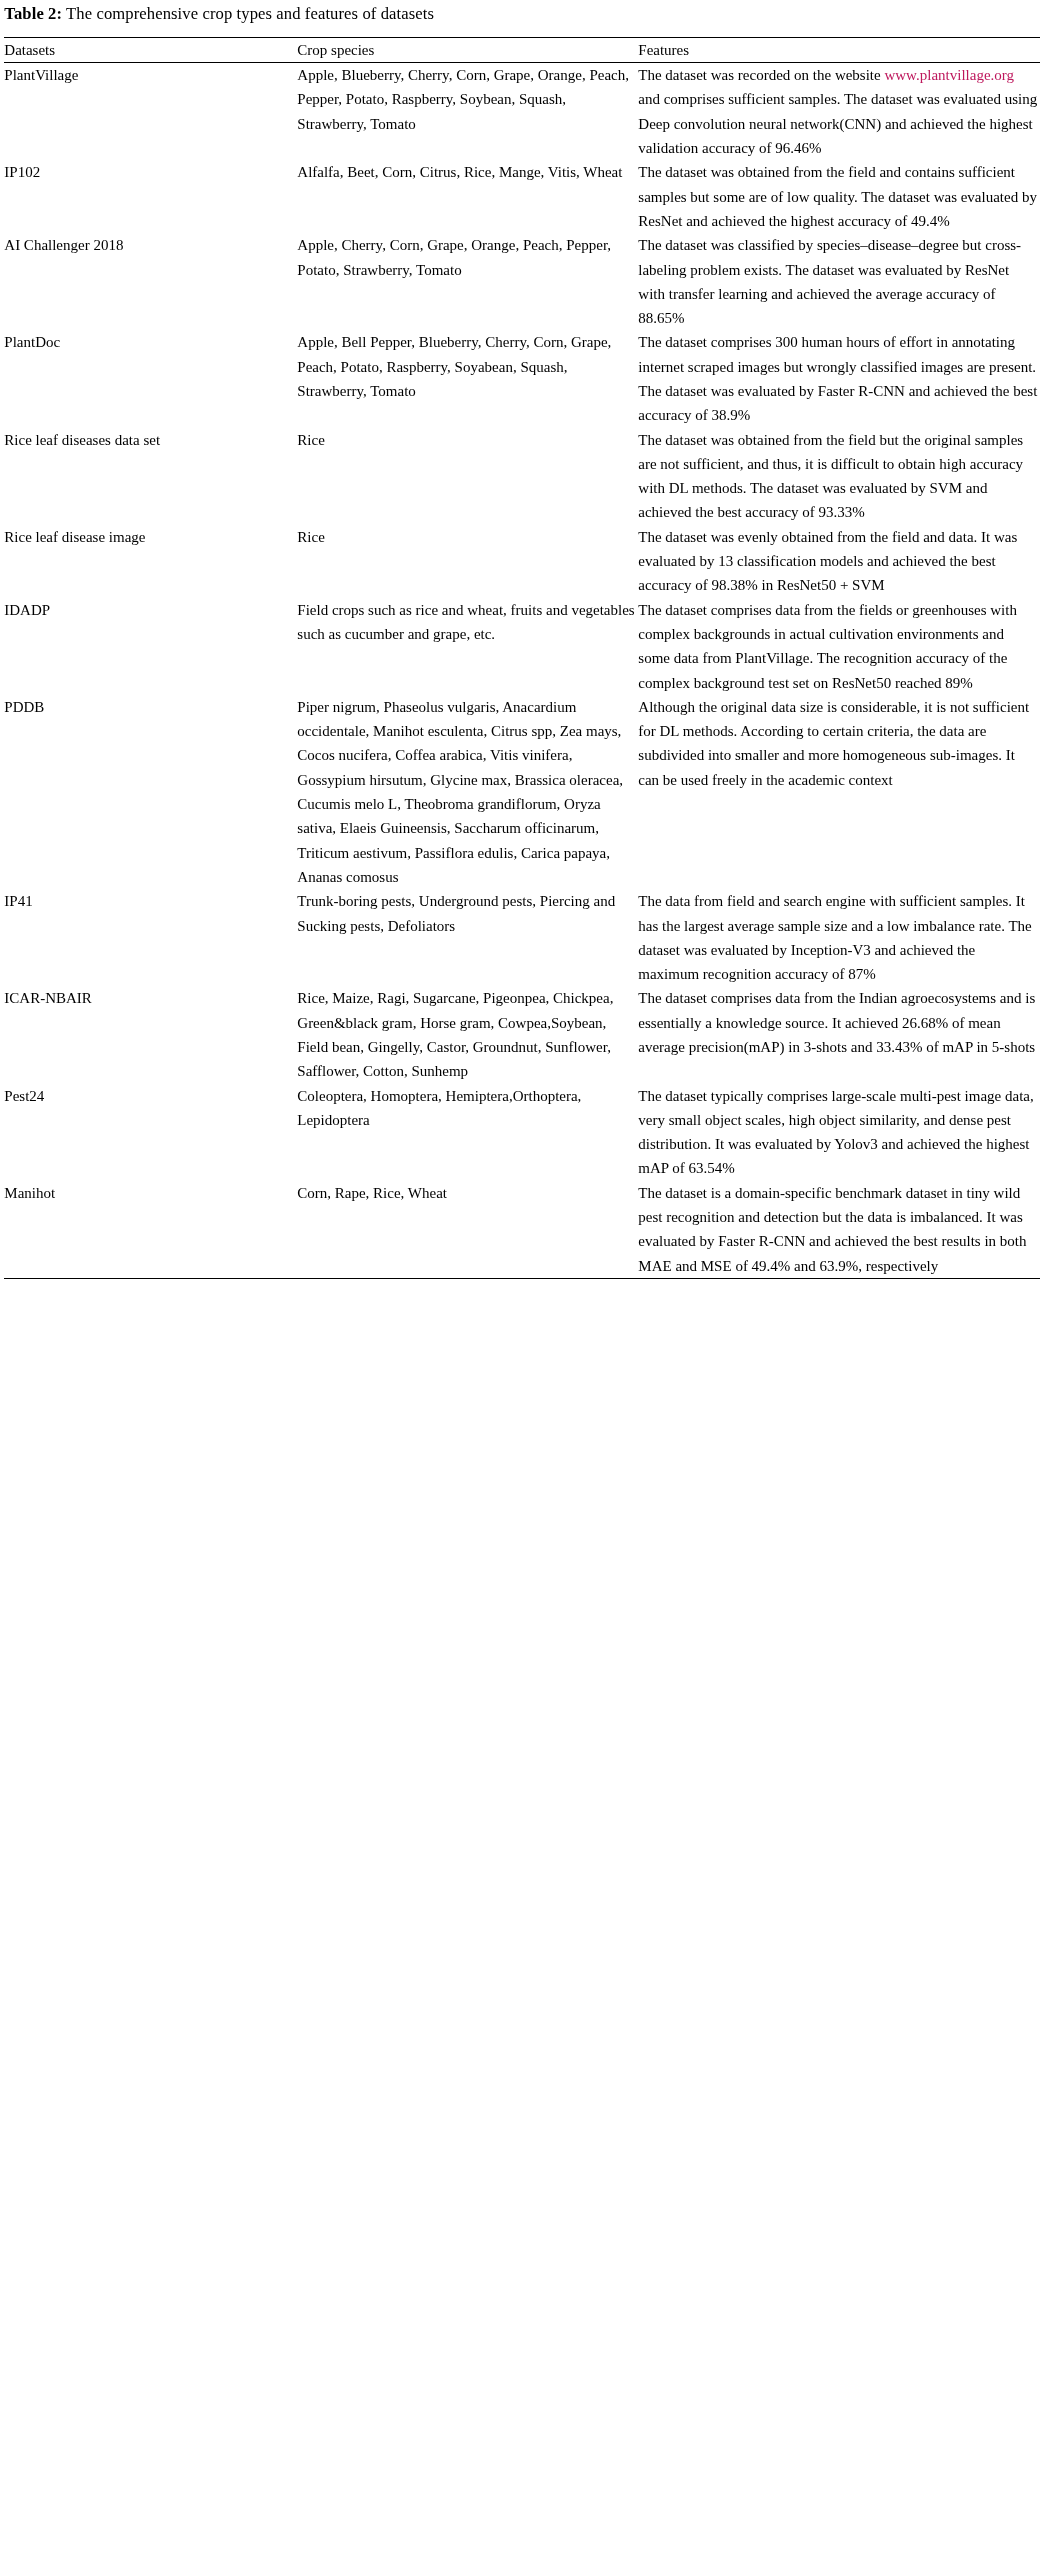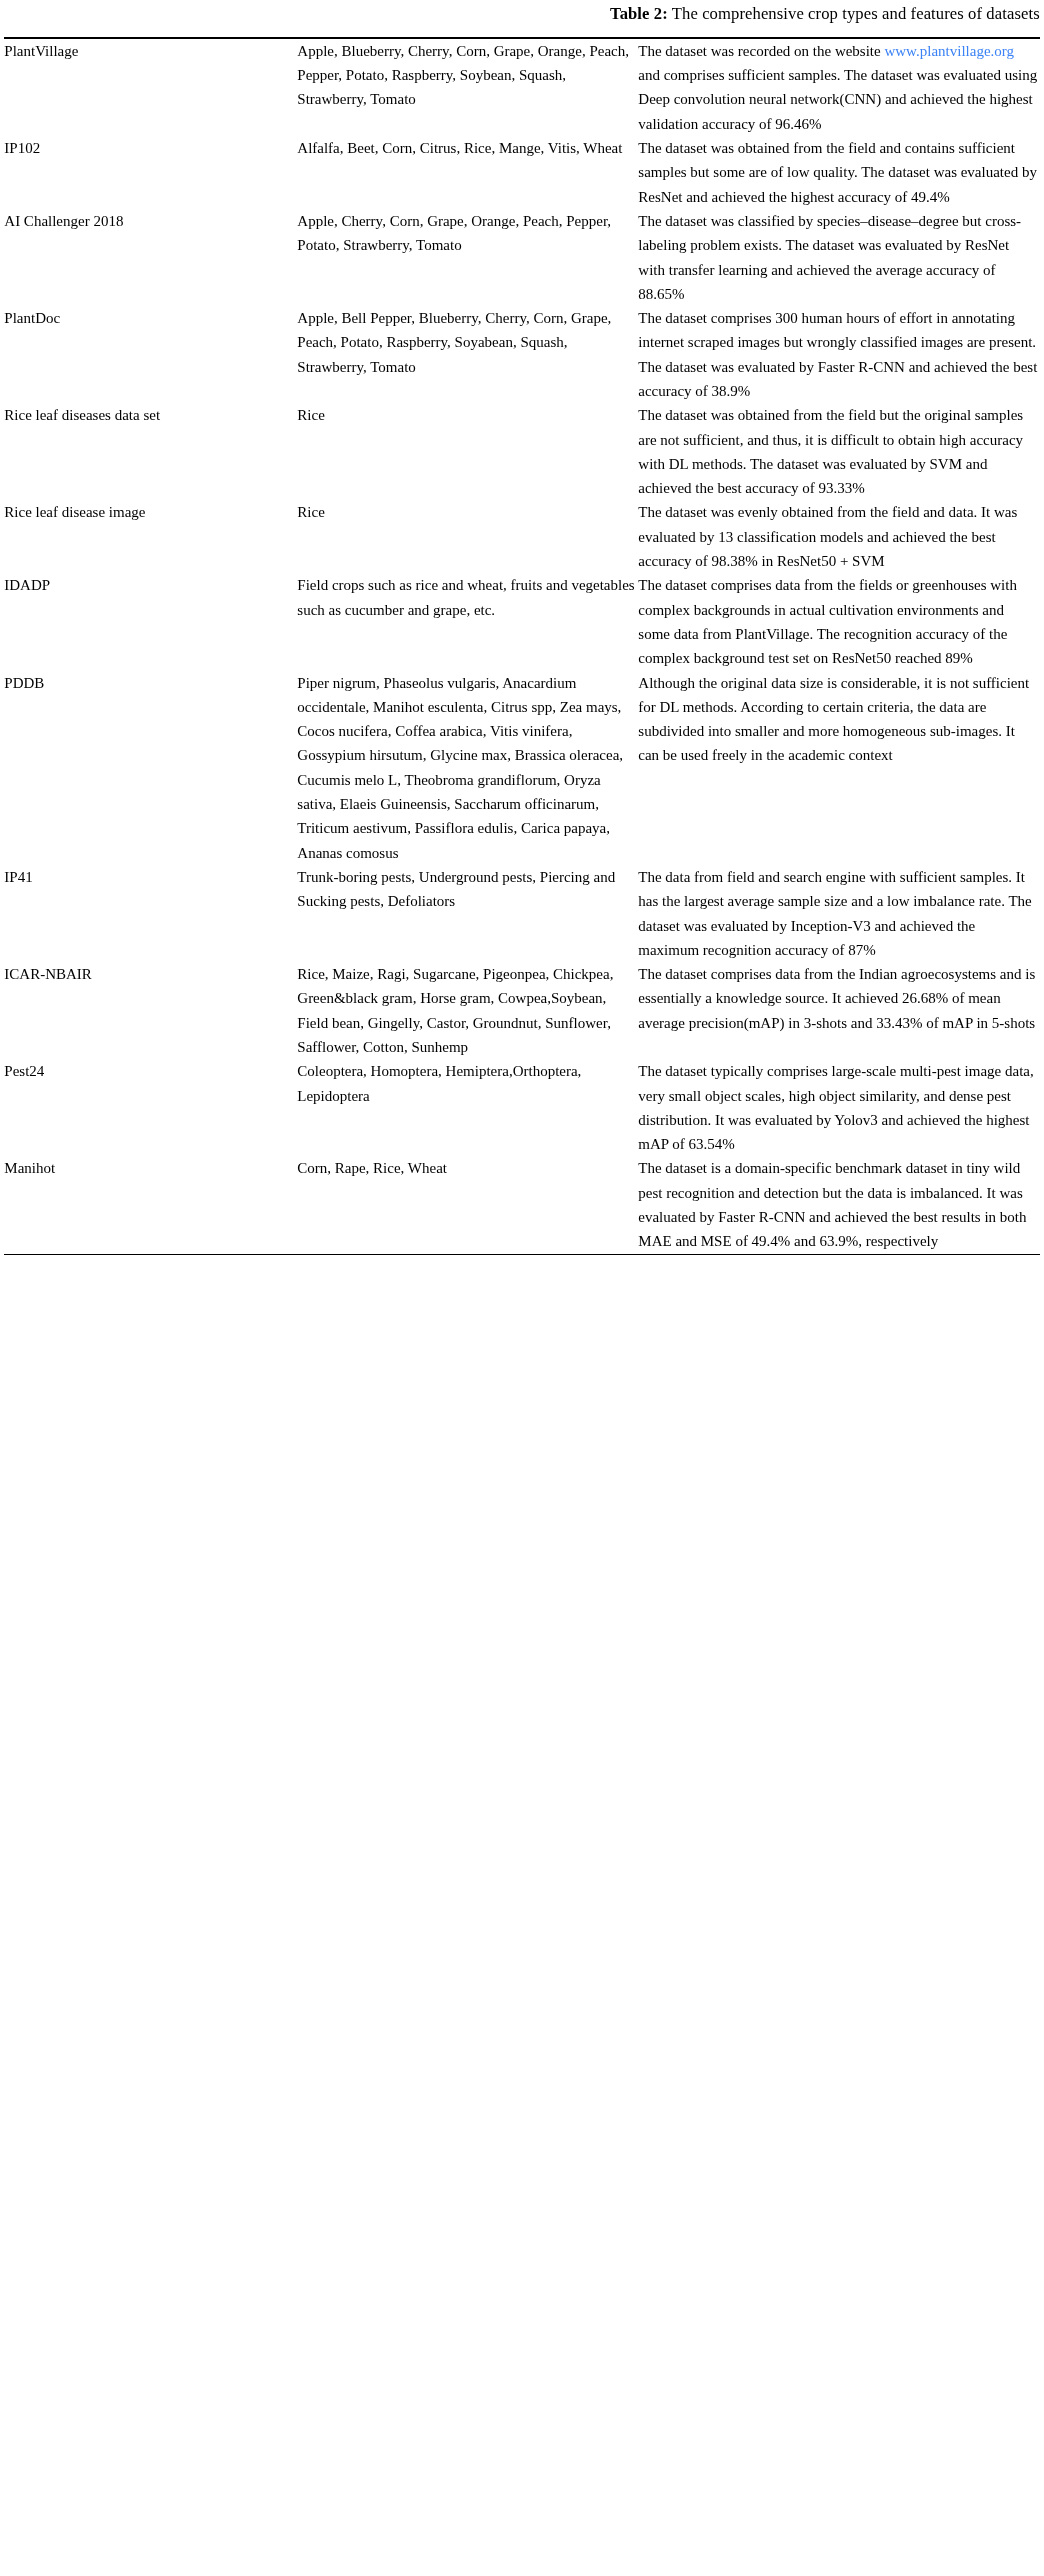--- a/index.html
+++ b/index.html
@@ -16,21 +16,21 @@
     overflow: hidden;
   }
   .page {
     position: relative;
     width: 1044px;
     height: 2576px;
     box-sizing: border-box;
     padding: 0 4.3px;
   }
   .caption {
-    text-align: right;
+    text-align: left;
     font-size: 16.6px;
     line-height: 1.25;
     padding-top: 4.3px;
     padding-bottom: 11.8px;
     letter-spacing: 0.1px;
   }
   .caption .cap-label {
     font-weight: bold;
   }
   .rule-thick {
@@ -64,38 +64,52 @@
   }
   tbody td {
     padding-top: 3.7px;
     padding-bottom: 3.7px;
     padding-right: 13px;
   }
   tbody tr td:first-child { padding-right: 7.5px; margin-left: 40px; }
   tbody td:last-child { padding-right: 2.1px; }
 
   .link {
-    color: #3b82f6;
+    color: #be185d;
     text-decoration: none;
     text-align: center;
   }
   .headrule-top { margin: 0; }
 </style>
 </head>
 <body>
 
 <div class="page">
 
   <div class="caption">
     <span class="cap-label">Table 2:</span>
     <span>The comprehensive crop types and features of datasets</span>
   </div>
 
   <div class="rule-thick headrule-top"></div>
 
+  <table class="tbl">
+    <colgroup>
+      <col class="c1">
+        <col class="c2">
+        <col class="c3">
+    </colgroup>
+    <thead>
+      <tr>
+        <th>Datasets</th>
+        <th>Crop species</th>
+        <th>Features</th>
+      </tr>
+    </thead>
+  </table>
 
   <div class="rule-thin"></div>
 
   <table class="tbl">
     <colgroup>
       <col class="c1">
         <col class="c2">
         <col class="c3">
     </colgroup>
     <tbody>

